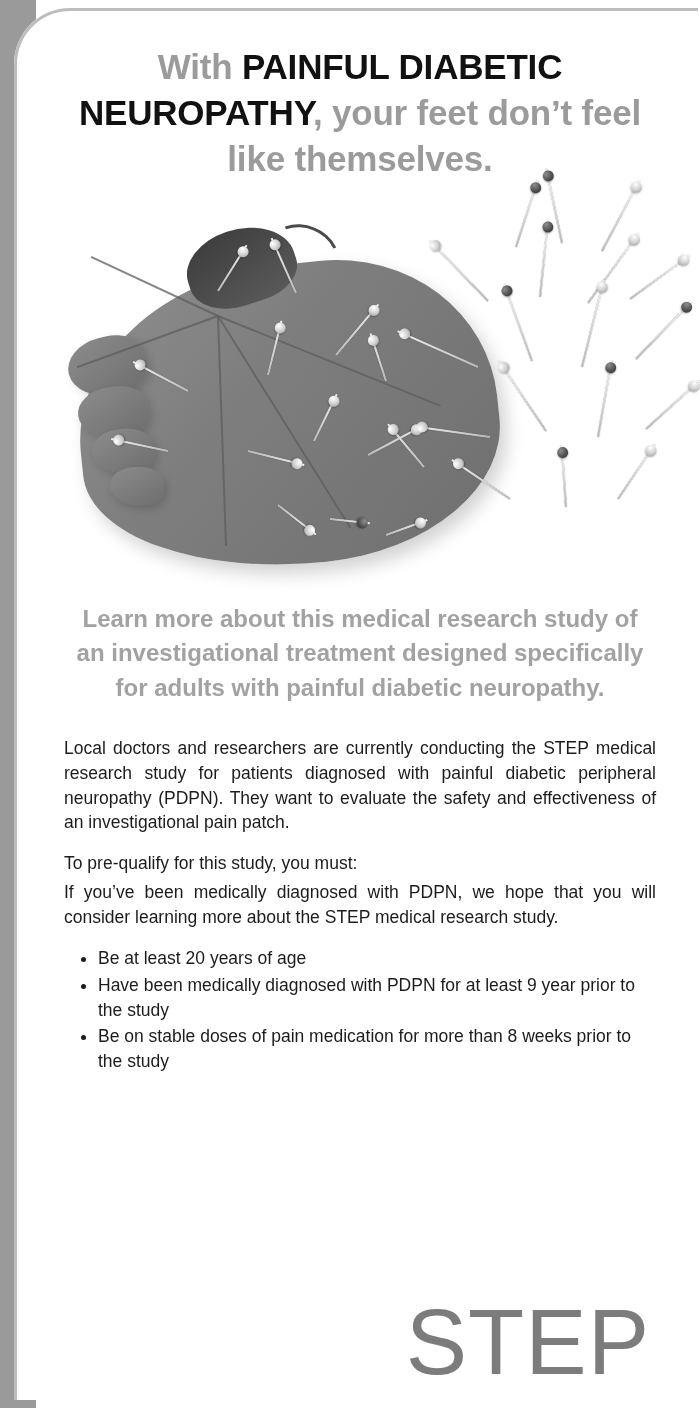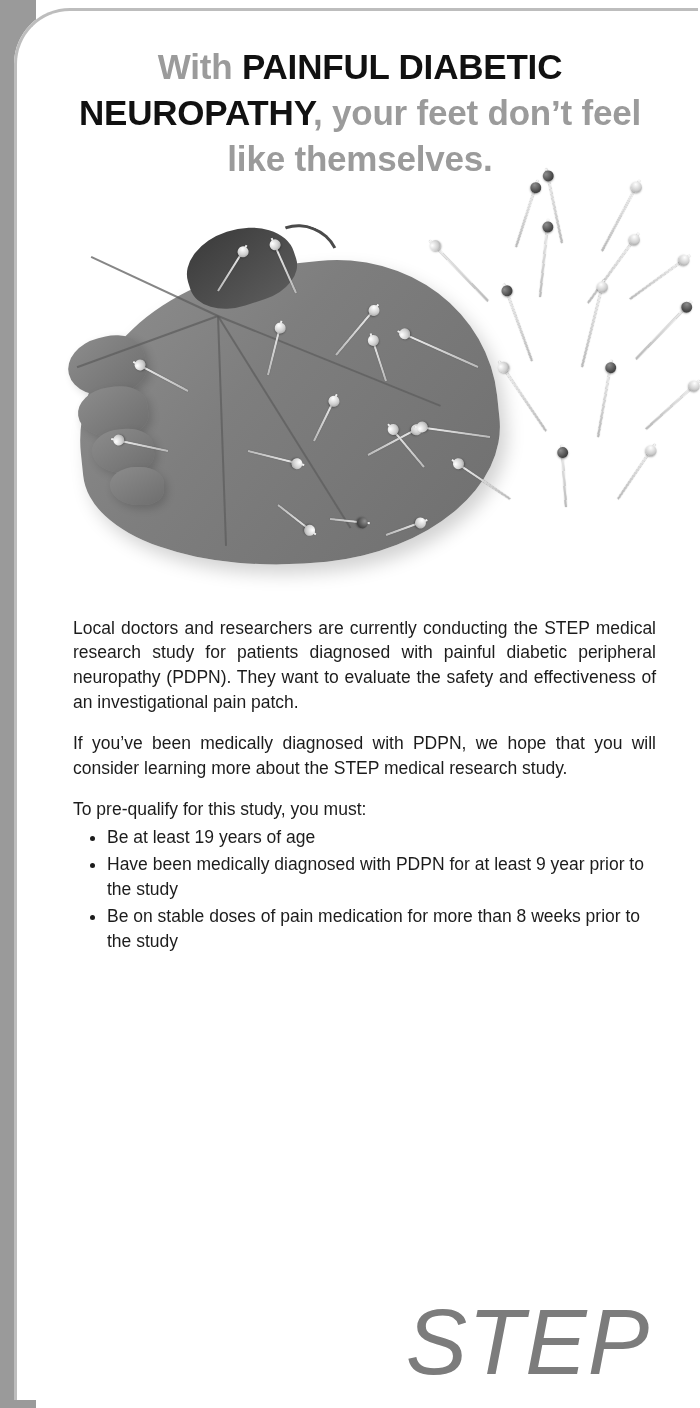--- a/index.html
+++ b/index.html
@@ -195,21 +195,20 @@
     padding: 0 14px;
   }
 
   
   .body {
     margin-top: 30px;
     padding: 0 4px 0 4px;
     font-size: 17.5px;
     line-height: 1.42;
     color: #1c1c1c;
-    margin-left: 9px;
   }
   .body p {
     margin: 0 0 16px 0;
     text-align: justify;
   }
   .body p.last { margin-bottom: 0; }
   .body ul {
     margin: 4px 0 16px 0;
     padding-left: 34px;
   }
@@ -227,21 +226,20 @@
     display: flex;
     align-items: flex-end;
   }
   .logo-text {
     font-size: 92px;
     line-height: 0.82;
     letter-spacing: 1px;
     color: #7c7c7c;
     font-weight: normal;
     font-family: "Liberation Sans", sans-serif;
-    font-style: italic;
   }
 </style>
 </head>
 <body>
 
 <div class="page">
 
   <div class="left-band"></div>
   <div class="frame"></div>
   <div class="frame-rule"></div>
@@ -396,27 +394,28 @@
             <div class="shaft" style="height:62px;"></div>
             <div class="head" style="top:-60px;"></div>
           </div>
         <div class="pin" style="left:148px; top:258px; transform:rotate(34deg);">
             <div class="shaft" style="height:66px;"></div>
             <div class="head" style="top:-64px;"></div>
           </div>
       </div>
     </div>
 
+    <div class="subhead">Learn more about this medical research study of an investigational treatment designed specifically for adults with painful diabetic neuropathy.</div>
 
     <div class="body">
       <p>Local doctors and researchers are currently conducting the STEP medical research study for patients diagnosed with painful diabetic peripheral neuropathy (PDPN). They want to evaluate the safety and effectiveness of an investigational pain patch.</p>
+      <p style="margin-bottom:4px;">To pre-qualify for this study, you must:</p>
       <p>If you’ve been medically diagnosed with PDPN, we hope that you will consider learning more about the STEP medical research study.</p>
-      <p style="margin-bottom:4px;">To pre-qualify for this study, you must:</p>
       <ul>
-        <li>Be at least 19 years of age</li>
+        <li>Be at least 20 years of age</li>
         <li>Have been medically diagnosed with PDPN for at least 9 year prior to the study</li>
         <li>Be on stable doses of pain medication for more than 8 weeks prior to the study</li>
       </ul>
     </div>
 
     <div class="logo">
       <span class="logo-text">STEP</span>
     </div>
 
   </div>

